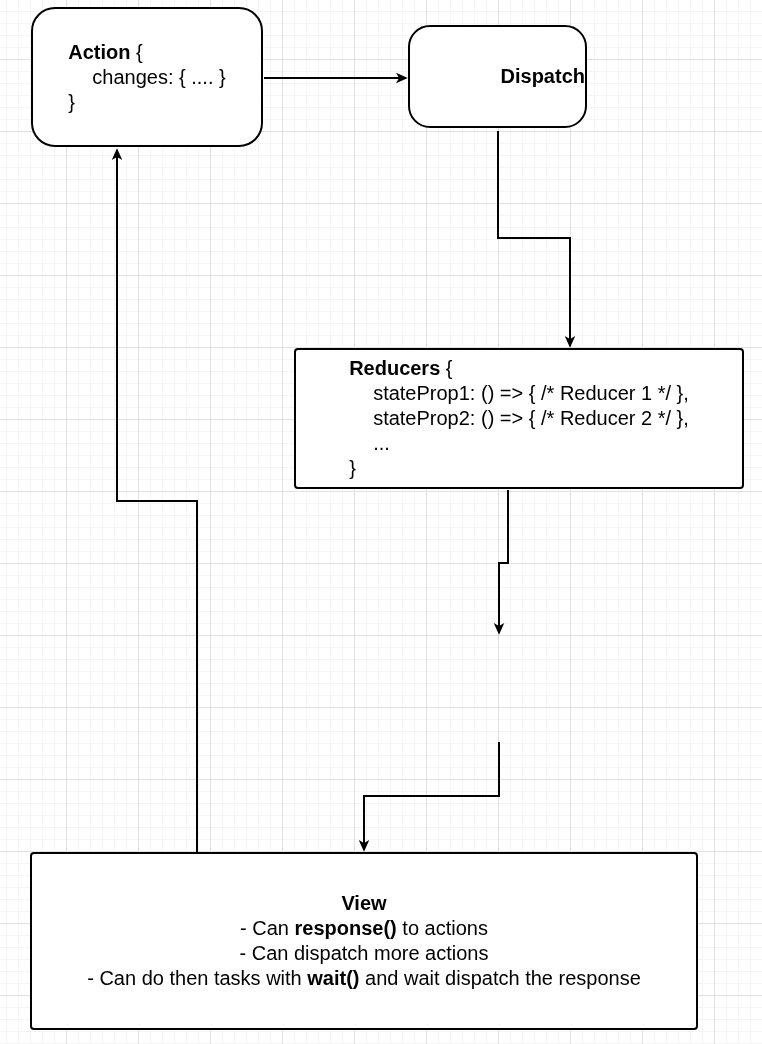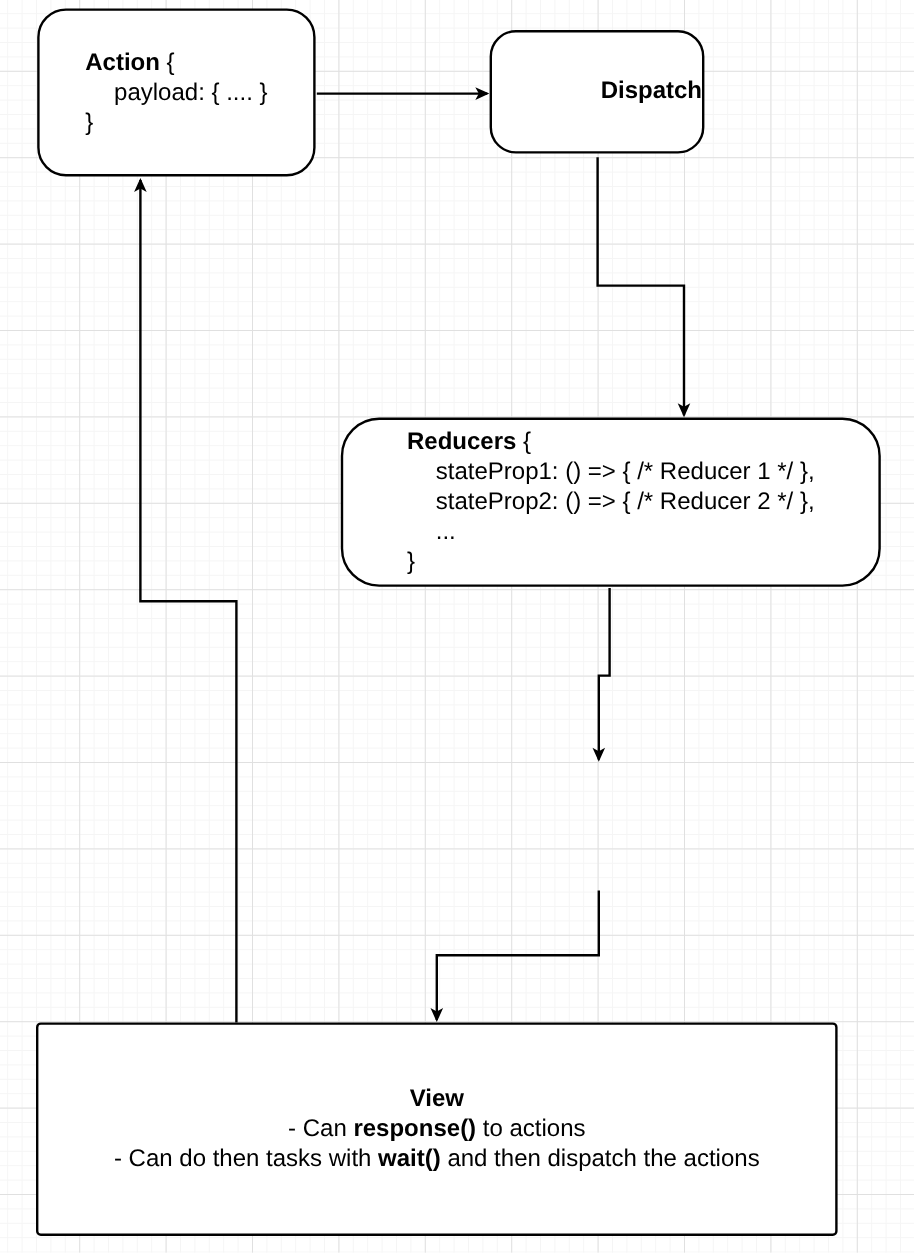--- a/index.html
+++ b/index.html
@@ -53,21 +53,21 @@
     align-items: center;
     justify-content: center;
   }
   .b { font-weight: bold; }
   .code { text-align: left; }
   .indent { padding-left: 24px; }
   .centered-text { text-align: center; }
 
   .node-action   { left: 31px;  top: 7px;   width: 232px; height: 140px; border-radius: 24px; }
   .node-dispatch { left: 408px; top: 25px;  width: 179px; height: 103px; border-radius: 22px; justify-content: flex-end; }
-  .node-reducers { left: 284px; top: 348px; width: 450px; height: 141px; border-radius: 32px; }
+  .node-reducers { left: 294px; top: 348px; width: 450px; height: 141px; border-radius: 4px; }
   .node-store    { left: 392px; top: 635px; width: 215px; height: 105px; border-radius: 22px; }
   .node-view     { left: 30px;  top: 852px; width: 668px; height: 178px; border-radius: 4px; }
 </style>
 </head>
 <body>
 
 <div class="canvas">
 
   <svg class="wires" viewBox="0 0 762 1044">
     <defs>
@@ -78,21 +78,21 @@
     <path class="wire" d="M264 78 L406 78" marker-end="url(#ah)"></path>
     <path class="wire" d="M498 131 L498 238 L570 238 L570 346" marker-end="url(#ah)"></path>
     <path class="wire" d="M508 490 L508 563 L499 563 L499 633" marker-end="url(#ah)"></path>
     <path class="wire" d="M499 742 L499 796 L364 796 L364 850" marker-end="url(#ah)"></path>
     <path class="wire" d="M197 852 L197 501 L117 501 L117 150" marker-end="url(#ah)"></path>
   </svg>
 
   <div class="node node-action">
     <div class="code">
       <div class="code-line"><span class="b">Action</span><span> {</span></div>
-      <div class="code-line indent">payload: { .... }</div>
+      <div class="code-line indent">changes: { .... }</div>
       <div class="code-line">}</div>
     </div>
   </div>
 
   <div class="node node-dispatch">
     <span class="b">Dispatch</span>
   </div>
 
   <div class="node node-reducers">
     <div class="code">
@@ -102,17 +102,18 @@
       <div class="code-line indent">...</div>
       <div class="code-line">}</div>
     </div>
   </div>
 
 
   <div class="node node-view">
     <div class="centered-text">
       <div class="b">View</div>
       <div><span>- Can </span><span class="b">response()</span><span> to actions</span></div>
-      <div><span>- Can do then tasks with </span><span class="b">wait()</span><span> and then dispatch the actions</span></div>
+      <div>- Can dispatch more actions</div>
+      <div><span>- Can do then tasks with </span><span class="b">wait()</span><span> and wait dispatch the response</span></div>
     </div>
   </div>
 
 </div>
 
 </body></html>

